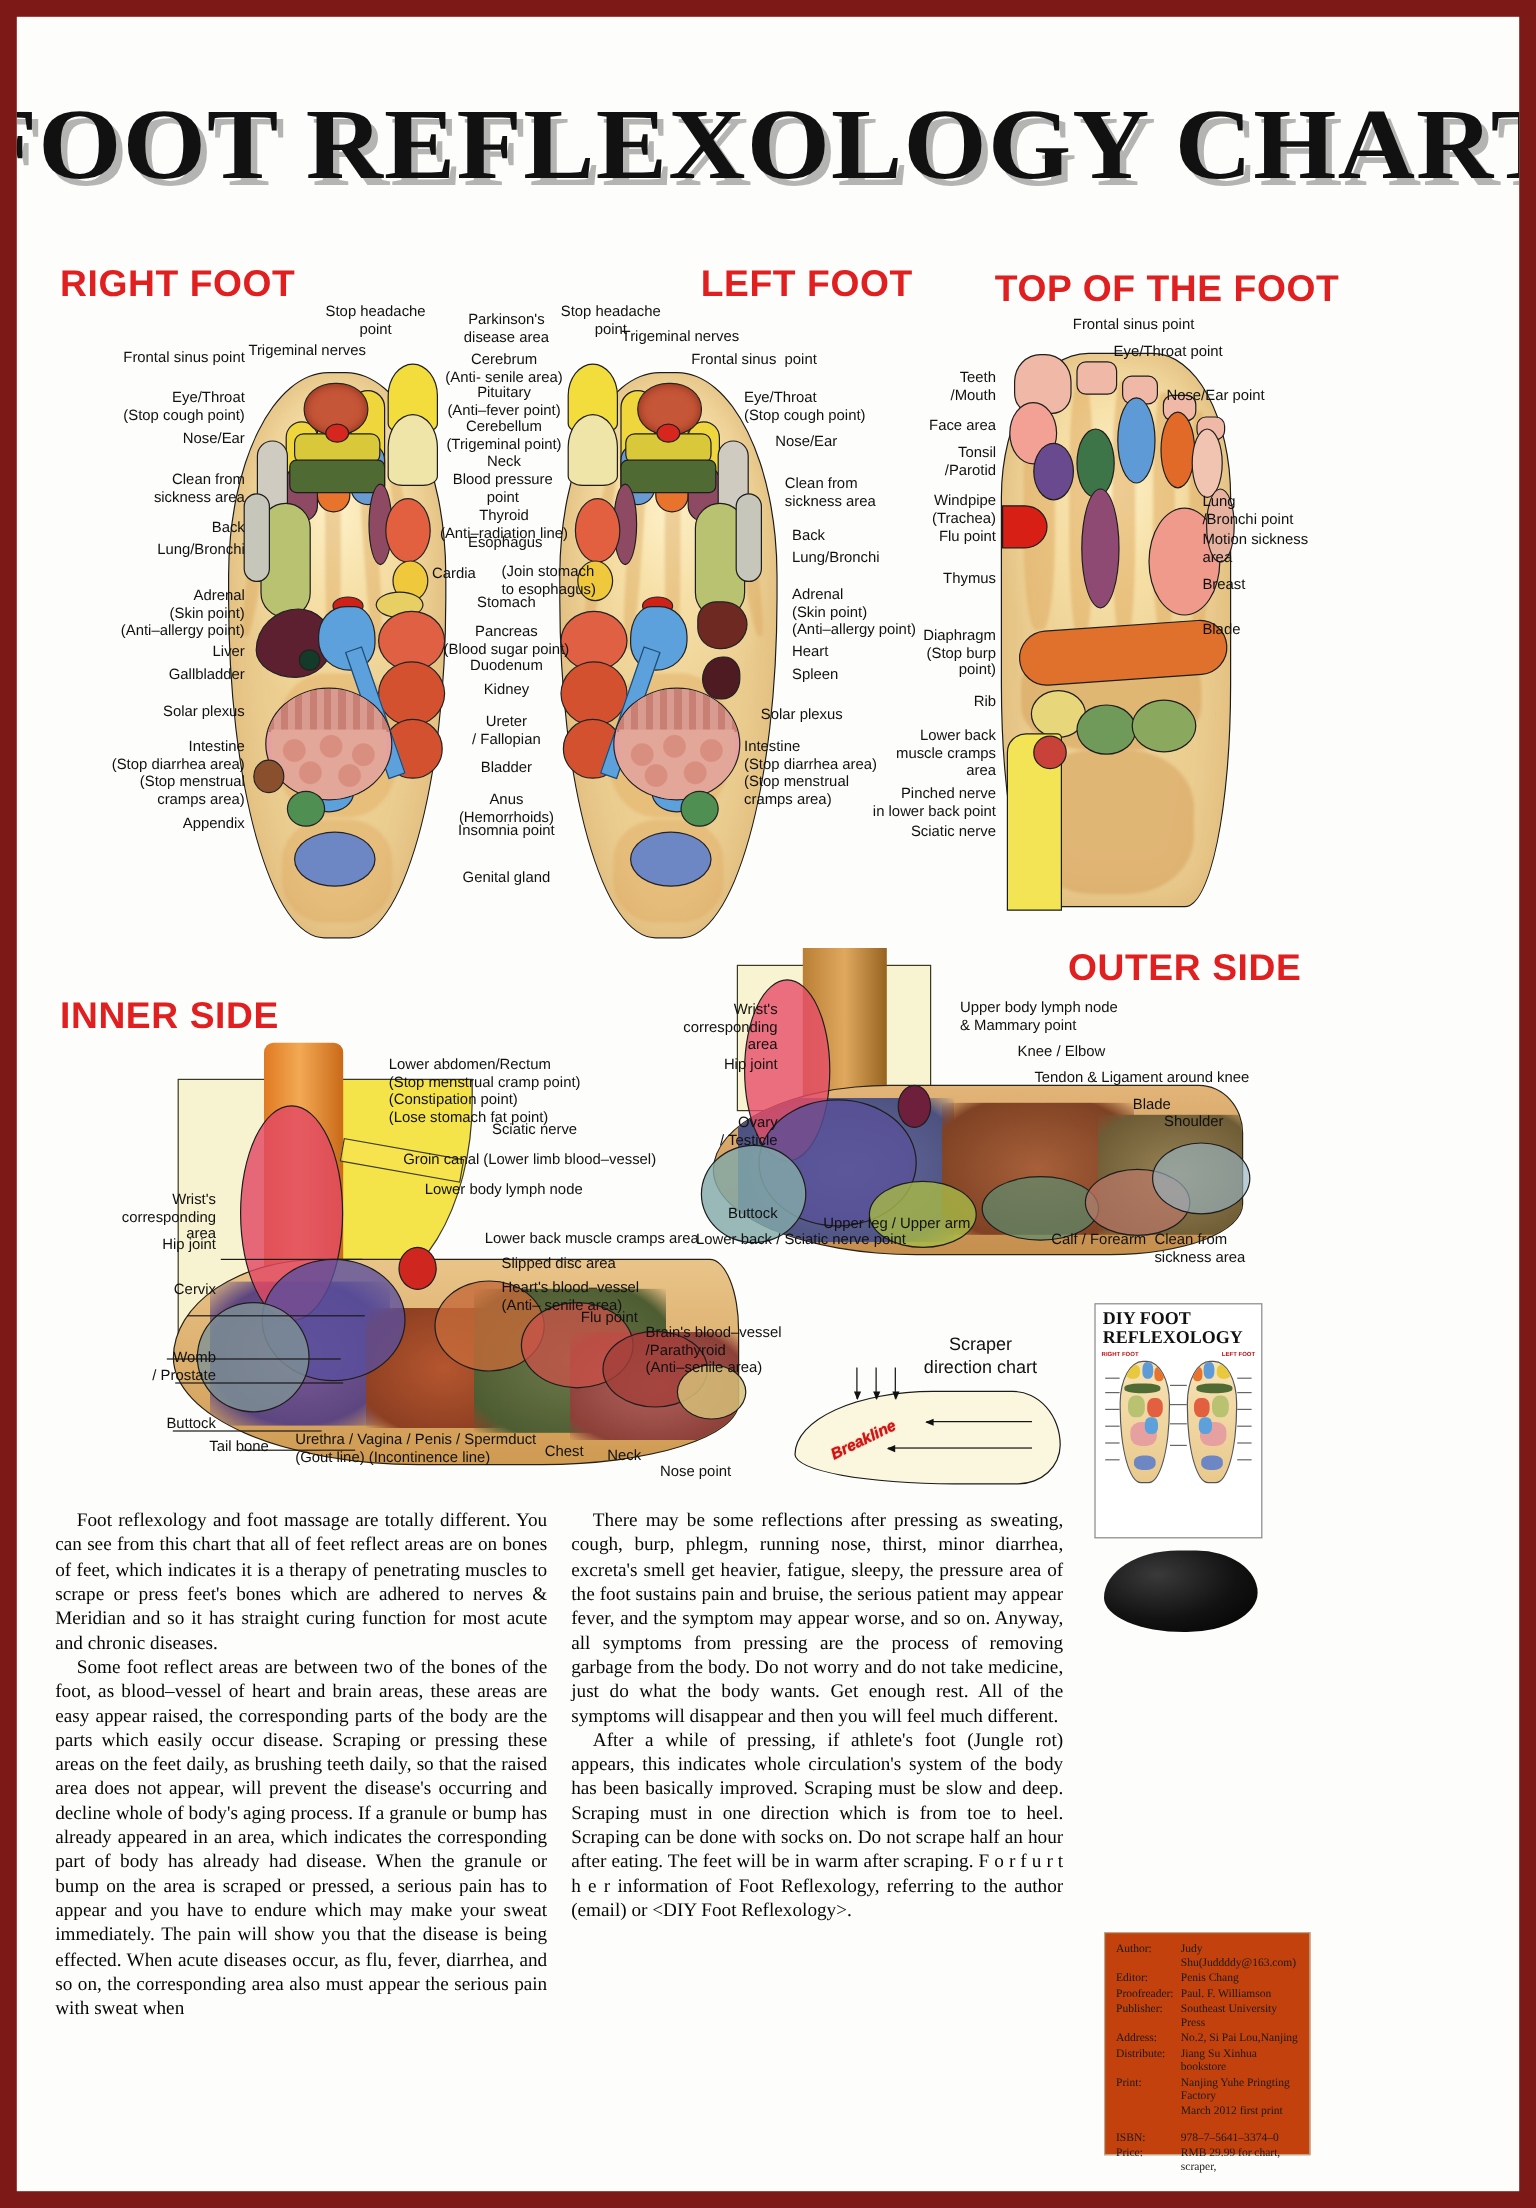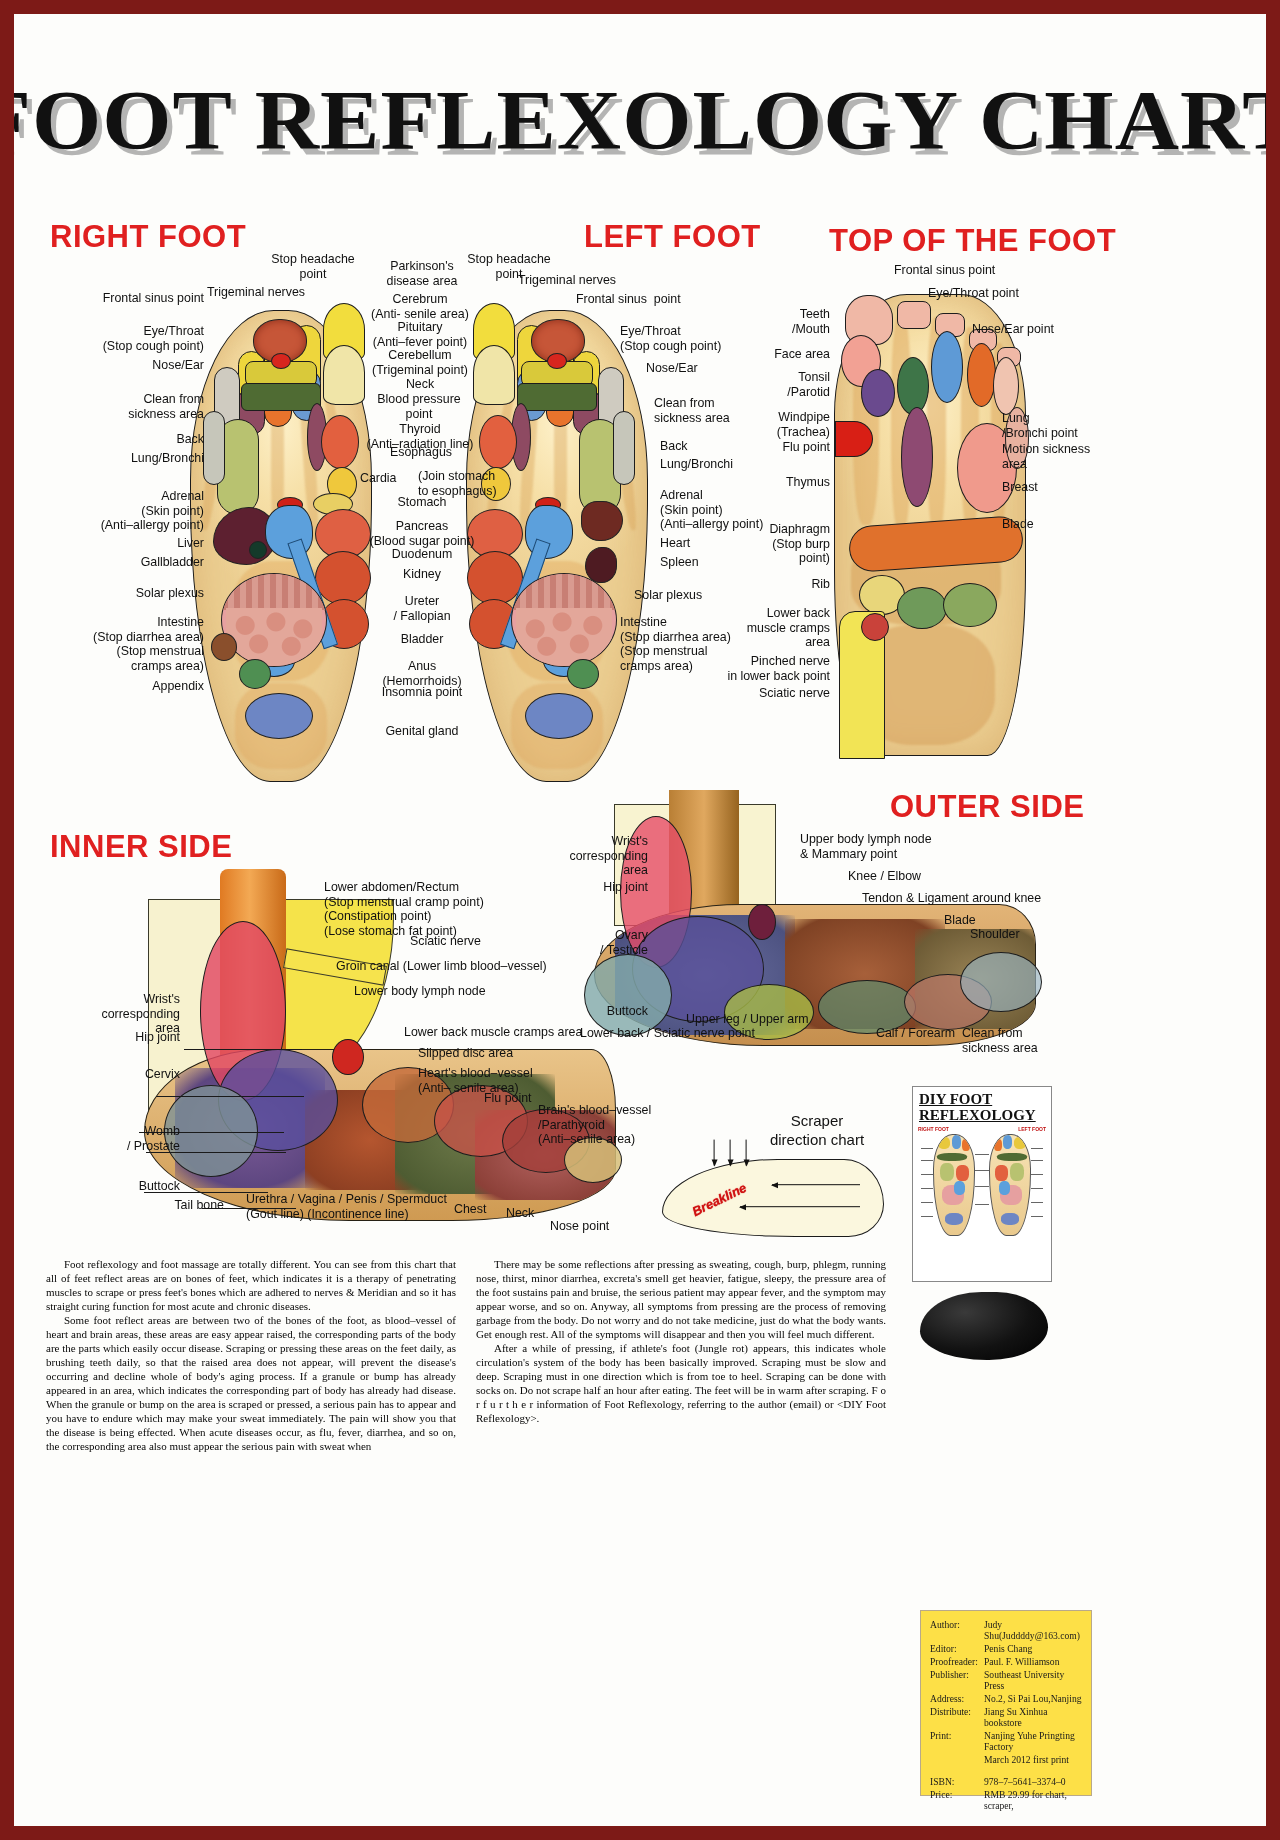--- a/index.html
+++ b/index.html
@@ -73,49 +73,49 @@
   .bones i{
     position:absolute;display:block;background:rgba(216,160,86,.40);
     border-radius:40%;filter:blur(1.3px);
   }
   
   .organ{position:absolute;border:1.2px solid #222;}
   
   .body-text{
     position:absolute;
     font-family:"Liberation Serif",serif;
-    font-size:11px;
+    font-size:16px;
     line-height:1.27;
     text-align:justify;
     color:#070707;
   }
   .body-text p{margin:0 0 0 0;text-indent:18px;}
   
   .credits{
     position:absolute;
-    background:#fde047;
+    background:#c2410c;
     border:1px solid #b9a98a;
     font-family:"Liberation Serif",serif;
     font-size:9.6px;
     color:#1a1a1a;
     padding:7px 8px 7px 9px;
     box-sizing:border-box;
   }
   .credits table{border-collapse:collapse;width:100%;}
   .credits td{padding:1px 0;vertical-align:top;}
   .credits td.k{width:54px;white-space:nowrap;}
   .credits tr.gap td{height:7px;}
   
   .diy{
     position:absolute;background:#fff;border:1px solid #888;
     box-sizing:border-box;overflow:hidden;
   }
   .diy-title{
     font-family:"Liberation Serif",serif;font-weight:bold;
-    font-size:15px;line-height:1.06;color:#111;padding:5px 6px 2px 6px;text-decoration:underline;
+    font-size:15px;line-height:1.06;color:#111;padding:5px 6px 2px 6px;
   }
   .diy-sub{display:flex;gap:4px;padding:0 5px;}
   .diy-sub span{font-size:5px;color:#c01010;font-weight:bold;}
   .diy-feet{position:relative;height:106px;margin:2px 6px 0 6px;}
   .diy-foot{
     position:absolute;top:0;width:40px;height:100px;
     border:.7px solid #555;border-radius:46% 46% 42% 42% / 34% 34% 62% 62%;
     background:linear-gradient(180deg,#f7e3b5,#e9c98d);
     overflow:hidden;
   }

